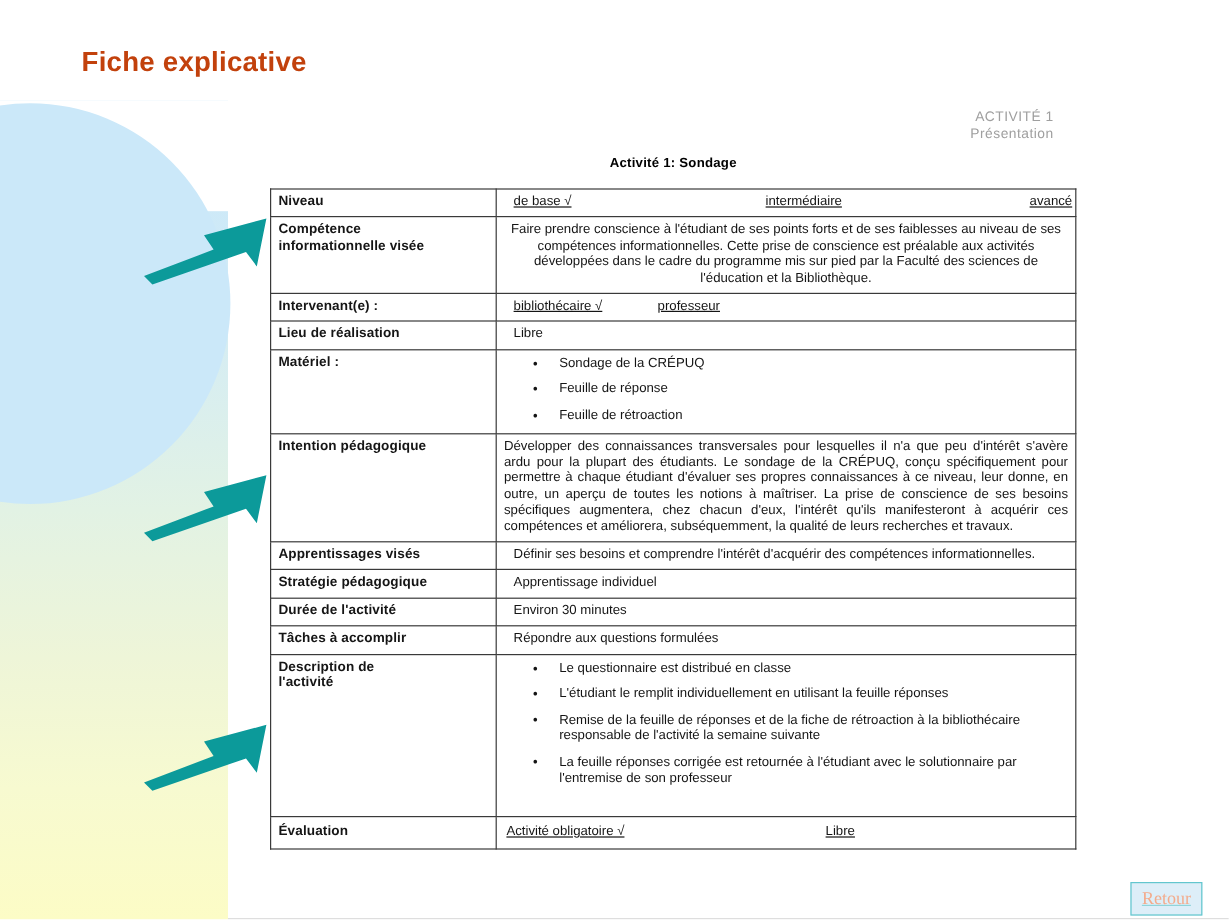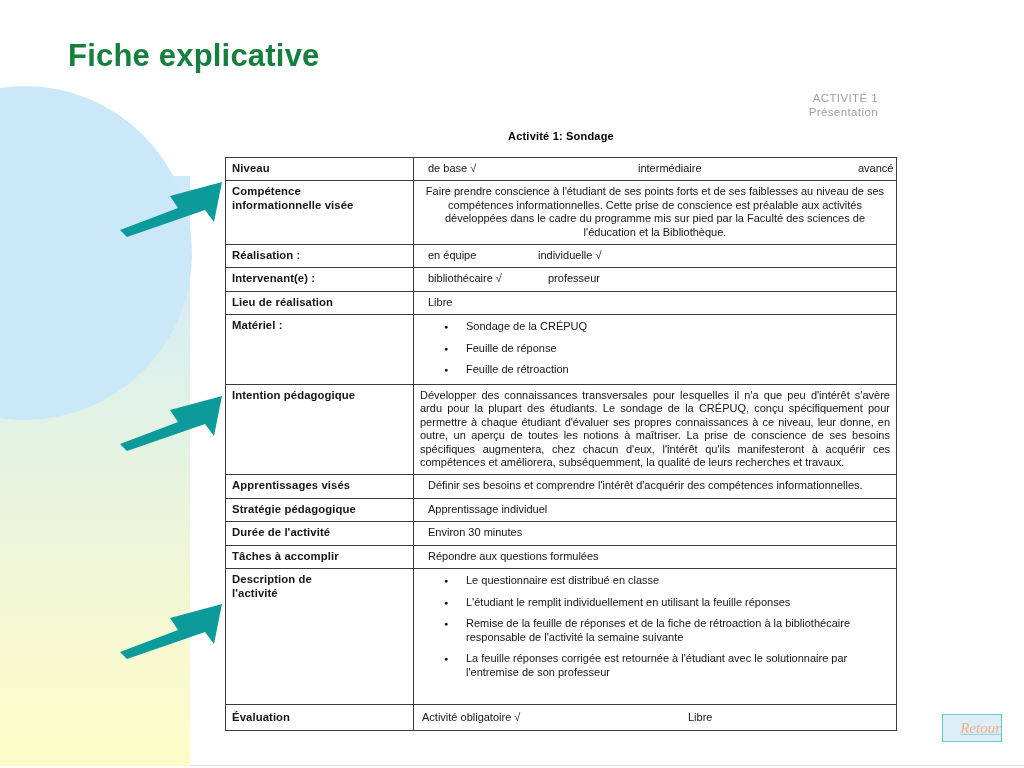--- a/index.html
+++ b/index.html
@@ -60,23 +60,23 @@
     height: 1px;
     background: #dedede;
     z-index: 1;
   }
 
   
   #page-title {
     position: absolute;
     left: 68px;
     top: 38px;
-    font-size: 31px;
+    font-size: 23px;
     font-weight: bold;
-    color: #15803d;
+    color: #c2410c;
     letter-spacing: .2px;
     z-index: 6;
   }
 
   
   #doc-header {
     position: absolute;
     left: 600px;
     top: 92px;
     width: 278px;
@@ -152,47 +152,46 @@
   .bullets li:last-child { margin-bottom: 2px; }
   .bullets li:before {
     content: "\25CF";
     position: absolute;
     left: 0;
     top: -1px;
     font-size: 7px;
     line-height: 15px;
   }
   .opt-row { position: relative; height: 13px; }
-  .opt { position: absolute; white-space: nowrap; }
+  .opt { position: absolute; white-space: nowrap; text-decoration: underline; }
 
   
   .arrow {
     position: absolute;
     z-index: 8;
   }
 
   
   #retour-button {
     position: absolute;
     left: 942px;
-    top: 714px;
+    top: 735px;
     width: 58px;
     height: 26px;
     border: 1px solid #62c6ce;
     background: #ddeef8;
     color: #f3ab8c;
     font-family: "Liberation Serif", serif;
     font-size: 15px;
-    text-align: right;
+    text-align: center;
     line-height: 26px;
     text-decoration: underline;
     text-decoration-color: #8fd4da;
     cursor: pointer;
     z-index: 9;
-    font-style: italic;
   }
 </style>
 </head>
 <body>
 
 <div id="deco-panel"></div>
 <div id="deco-mask"></div>
 <div id="deco-circle"></div>
 <div id="bottom-rule"></div>
 
@@ -220,29 +219,20 @@
     </tr>
 
     <tr>
       <td class="lbl">
         <div>Compétence</div>
         <div>informationnelle visée</div>
       </td>
       <td class="val-center">Faire prendre conscience à l'étudiant de ses points forts et de ses faiblesses au niveau de ses compétences informationnelles. Cette prise de conscience est préalable aux activités développées dans le cadre du programme mis sur pied par la Faculté des sciences de l'éducation et la Bibliothèque.</td>
     </tr>
 
-    <tr>
-      <td class="lbl">Réalisation :</td>
-      <td>
-        <div class="opt-row">
-          <span class="opt" style="left:8px">en équipe</span>
-          <span class="opt" style="left:118px">individuelle √</span>
-        </div>
-      </td>
-    </tr>
 
     <tr>
       <td class="lbl">Intervenant(e) :</td>
       <td>
         <div class="opt-row">
           <span class="opt" style="left:8px">bibliothécaire  √</span>
           <span class="opt" style="left:128px">professeur</span>
         </div>
       </td>
     </tr>

